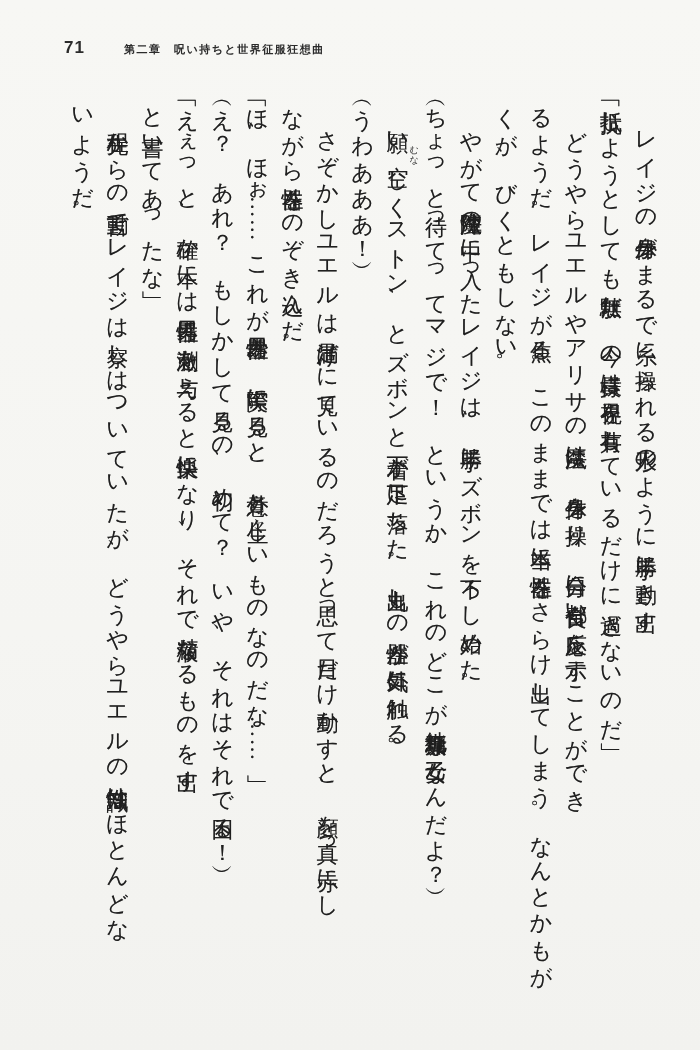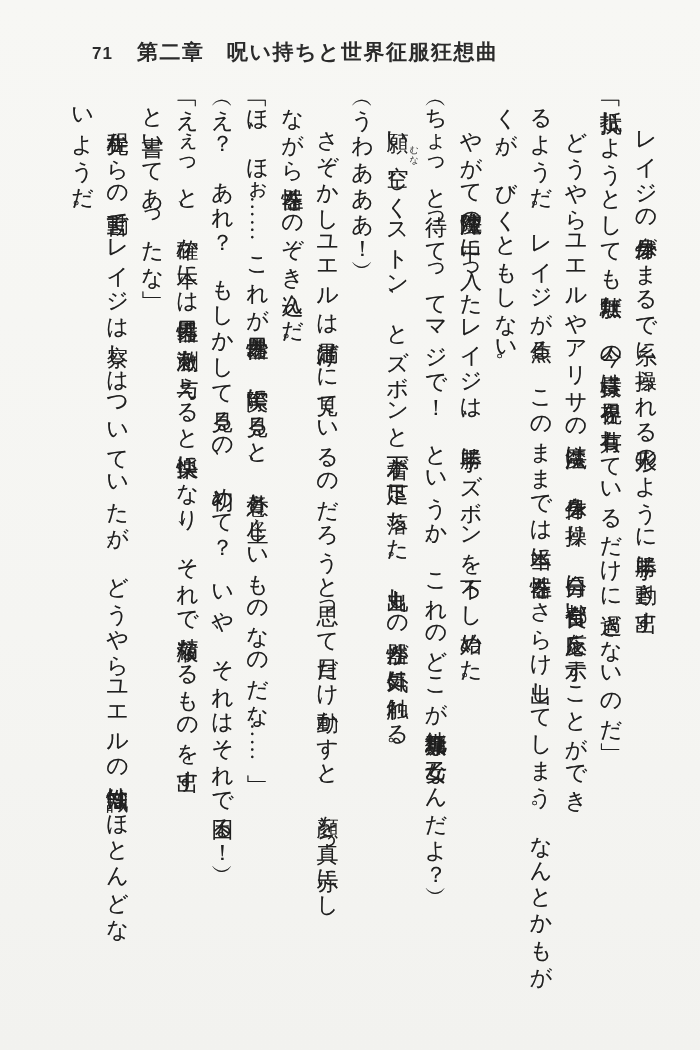--- a/index.html
+++ b/index.html
@@ -14,36 +14,37 @@
     position: relative;
     width: 700px;
     height: 1050px;
     background: linear-gradient(180deg, #f7f7f4 0%, #f5f5f2 60%, #f2f2ef 100%);
     font-family: "Liberation Serif", "DejaVu Serif", serif;
     color: #242424;
   }
   .running-head {
     position: absolute;
     top: 38px;
-    left: 92px;
+    left: 64px;
     display: flex;
     align-items: baseline;
-    gap: 24px;
+    gap: 32px;
     font-family: "Liberation Sans", "DejaVu Sans", sans-serif;
     color: #2b2b2b;
   }
   .page-number {
     font-size: 17px;
     font-weight: 700;
     letter-spacing: 1px;
   }
   .chapter-title {
-    font-size: 21px;
+    font-size: 11px;
     font-weight: 600;
     letter-spacing: 1.5px;
+    margin-left: 7px;
   }
   .text-body {
     position: absolute;
     top: 93px;
     right: 36px;
     width: 600px;
     height: 940px;
     writing-mode: vertical-rl;
     text-orientation: mixed;
     font-size: 22px;

